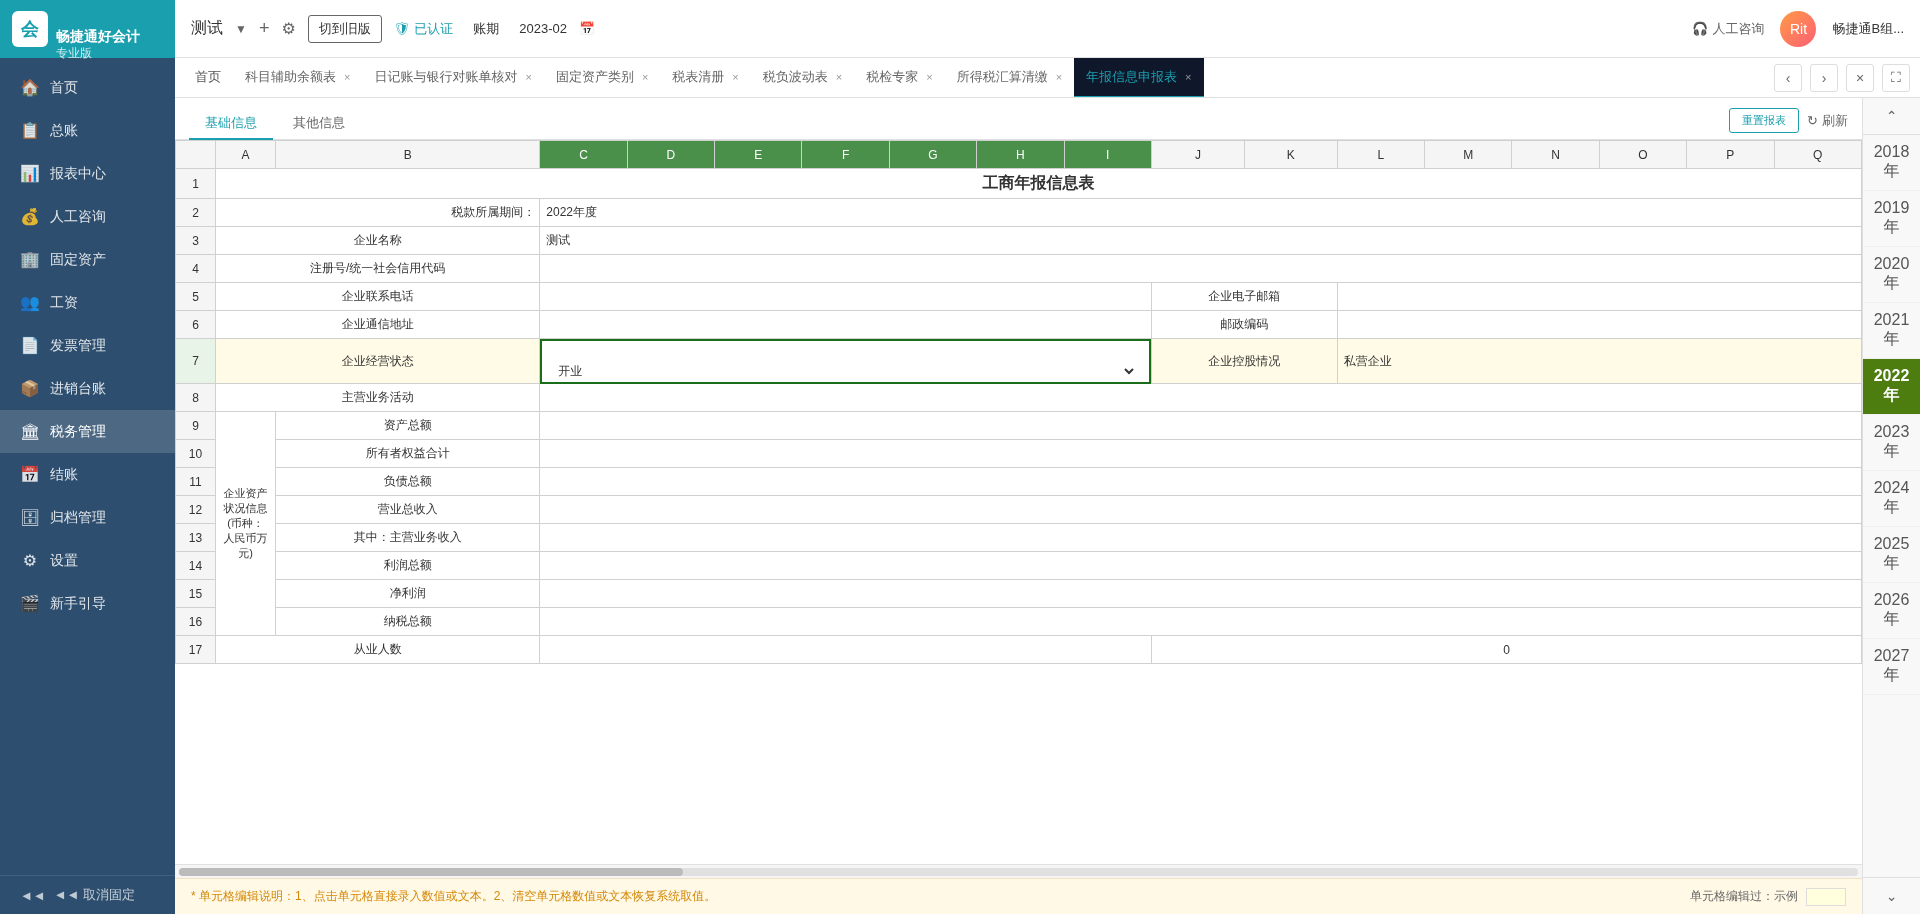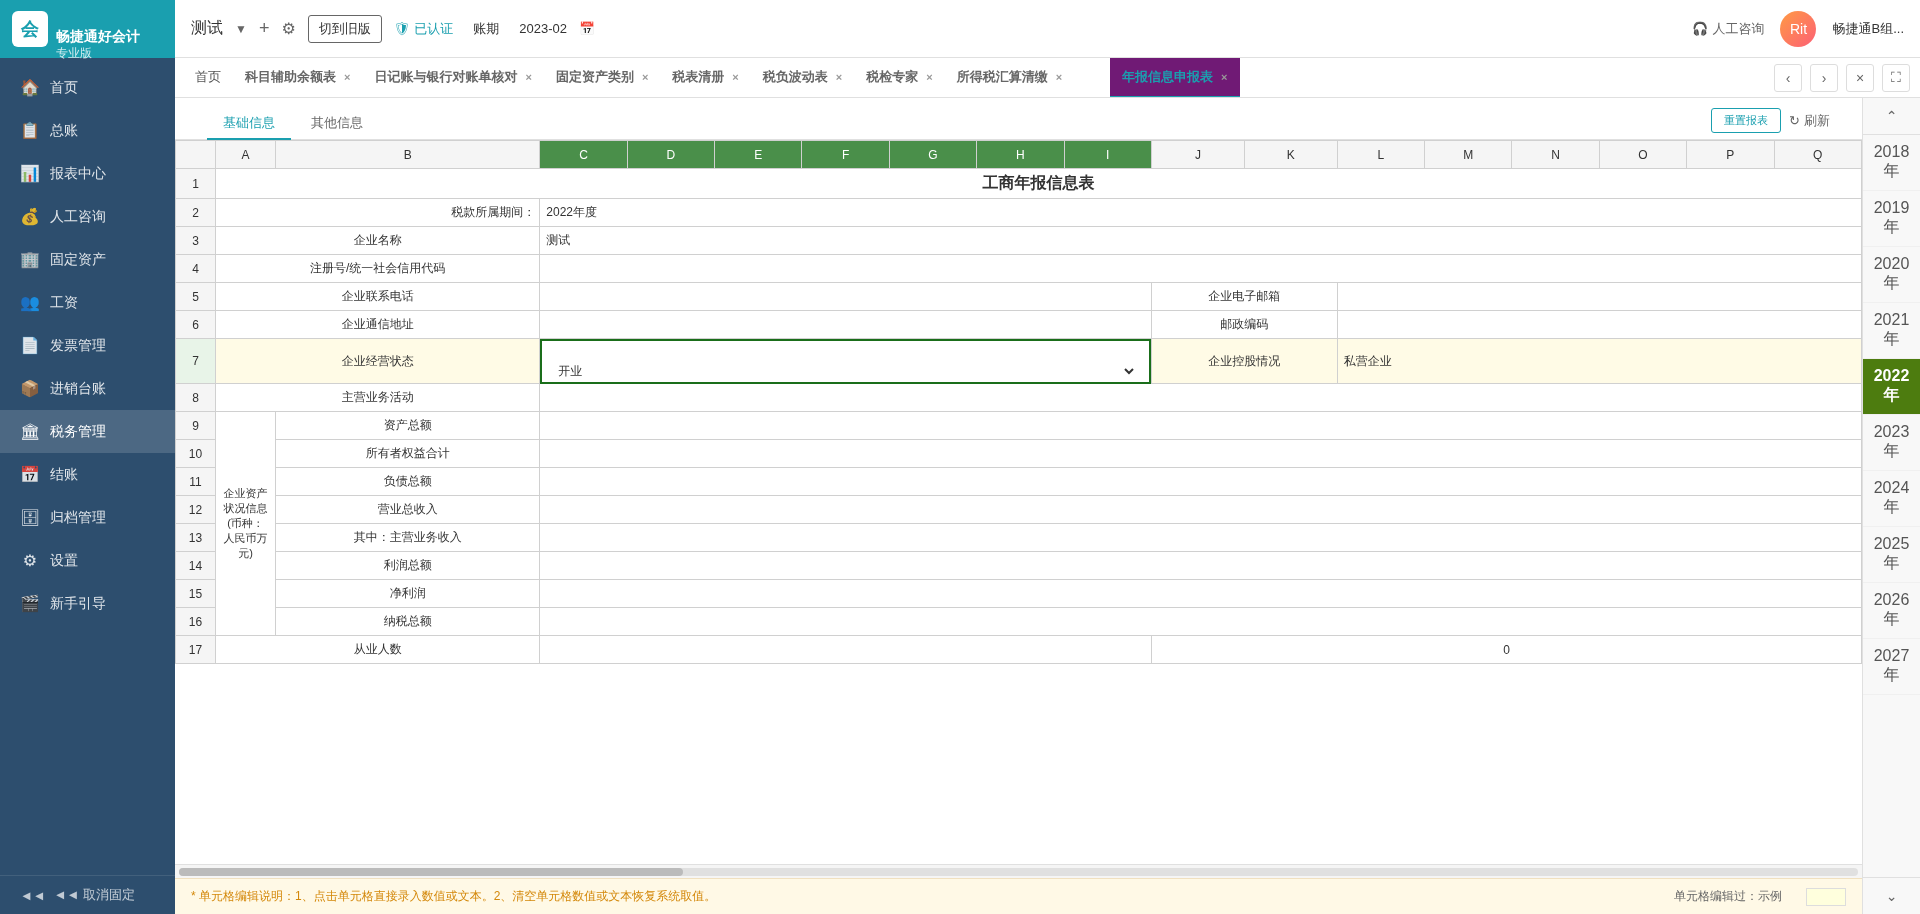--- a/index.html
+++ b/index.html
@@ -83,44 +83,42 @@
       height: 40px; background: white; display: flex; align-items: center;
       border-bottom: 1px solid #e0e0e0; overflow-x: auto; flex-shrink: 0;
       padding: 0 8px;
     }
     .tab-bar::-webkit-scrollbar { display: none; }
     .tab-item {
       height: 40px; display: flex; align-items: center; gap: 6px;
       padding: 0 12px; font-size: 13px; color: #666; cursor: pointer;
       white-space: nowrap; border-bottom: 2px solid transparent;
       flex-shrink: 0;
-      font-weight: bold;
     }
     .tab-item.active {
       color: #1a9faf; border-bottom: 2px solid #1a9faf;
-      background: #701a75;
-      margin-left: 36px;
+      background: #0f172a;
     }
     .tab-close { font-size: 11px; color: #999; margin-left: 2px; }
     .tab-home { color: #555; font-weight: 500; }
     .tab-nav-btn {
       width: 28px; height: 28px; display: flex; align-items: center; justify-content: center;
       border: 1px solid #ddd; border-radius: 3px; cursor: pointer; color: #666; font-size: 14px;
       flex-shrink: 0; margin: 0 2px;
     }
 
     
     .page-content { flex: 1; display: flex; overflow: hidden; }
 
     
     .worksheet-area { flex: 1; display: flex; flex-direction: column; overflow: hidden; background: white; }
 
     
     .sub-tabs {
-      display: flex; align-items: flex-end; padding: 10px 32px 0;
+      display: flex; align-items: flex-end; padding: 10px 14px 0;
       border-bottom: 1px solid #e0e0e0; gap: 4px; background: white;
       flex-shrink: 0;
     }
     .sub-tab {
       padding: 6px 16px; font-size: 13px; color: #666; cursor: pointer;
       border-bottom: 2px solid transparent; margin-bottom: -1px;
     }
     .sub-tab.active {
       color: #1a9faf; border-bottom: 2px solid #1a9faf; font-weight: 500;
     }
@@ -193,21 +191,21 @@
       color: #555; cursor: pointer; border-bottom: 1px solid #f0f0f0;
     }
     .year-item.active { background: #4d7c0f; color: white; font-weight: bold; }
 
     
     .footer {
       height: 36px; background: #fff9e6; border-top: 1px solid #f0e0c0;
       display: flex; align-items: center; padding: 0 16px; gap: 8px;
       font-size: 12px; color: #d4880a; flex-shrink: 0;
     }
-    .footer-right { margin-left: auto; display: flex; align-items: center; gap: 24px; color: #666; }
+    .footer-right { margin-left: auto; display: flex; align-items: center; gap: 8px; color: #666; }
     .example-cell {
       width: 40px; height: 18px; background: #ffd; border: 1px solid #ddd;
       display: inline-block; vertical-align: middle;
     }
 
     
     .sheet-hscroll {
       height: 14px; background: #f5f5f5; border-top: 1px solid #e0e0e0;
       display: flex; align-items: center; padding: 0 4px; flex-shrink: 0;
     }

